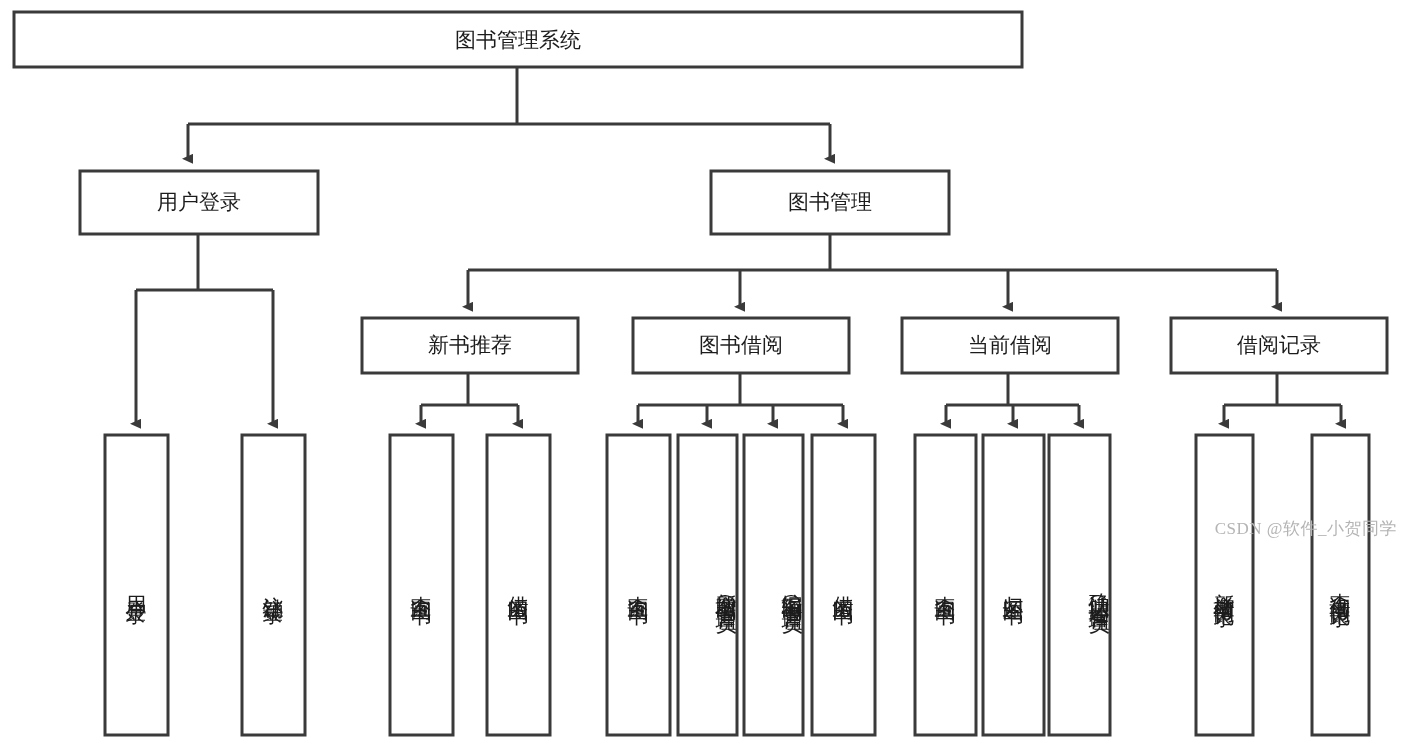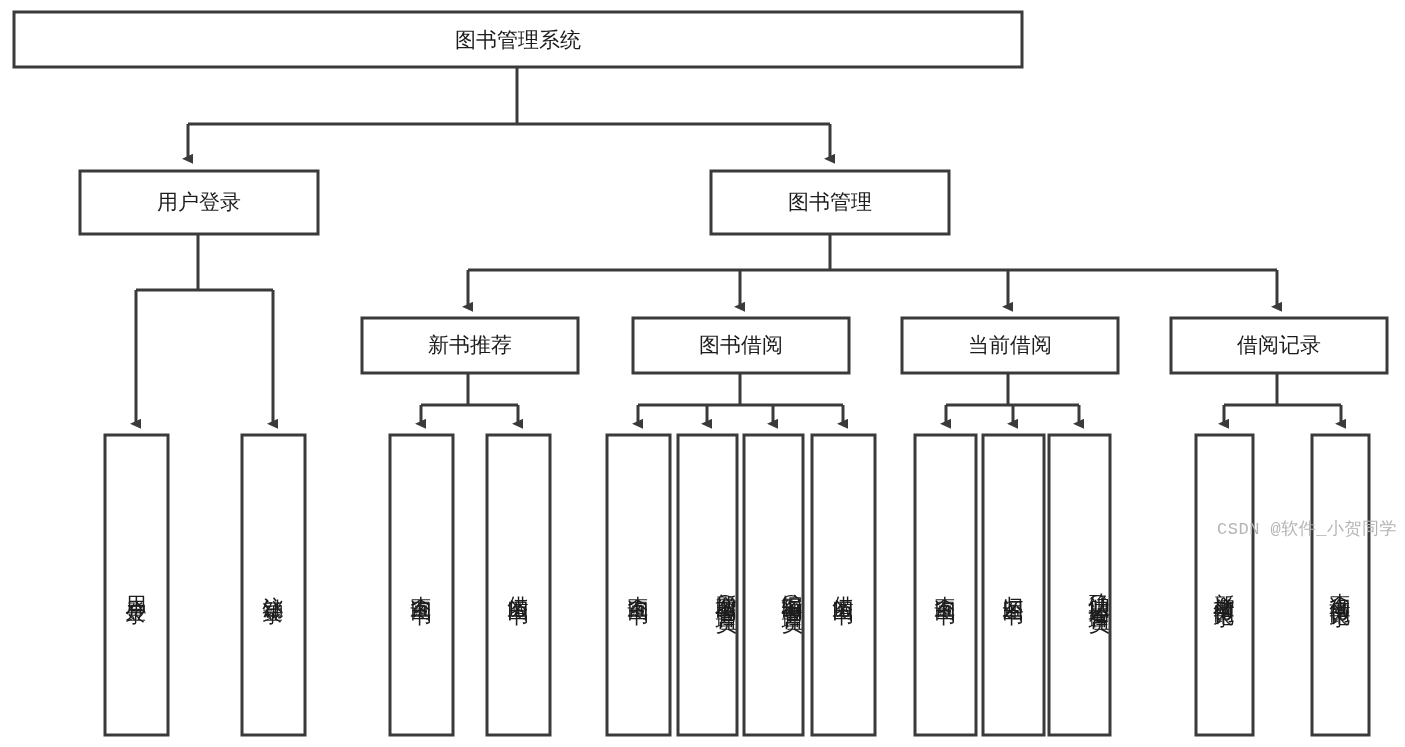--- a/index.html
+++ b/index.html
@@ -63,21 +63,21 @@
     pointer-events: none;
     box-sizing: border-box;
   }
   .vlabel.center {
     align-items: center;
   }
   .watermark {
     position: absolute;
     right: 8px;
     bottom: 4px;
-    font-family: Liberation Mono, monospace;
+    font-family: Liberation Serif, serif;
     font-size: 17px;
     color: #b4b4b4;
     white-space: nowrap;
     letter-spacing: 0.5px;
   }
 </style>
 </head>
 <body>
 
 <div id="diagram-root">

